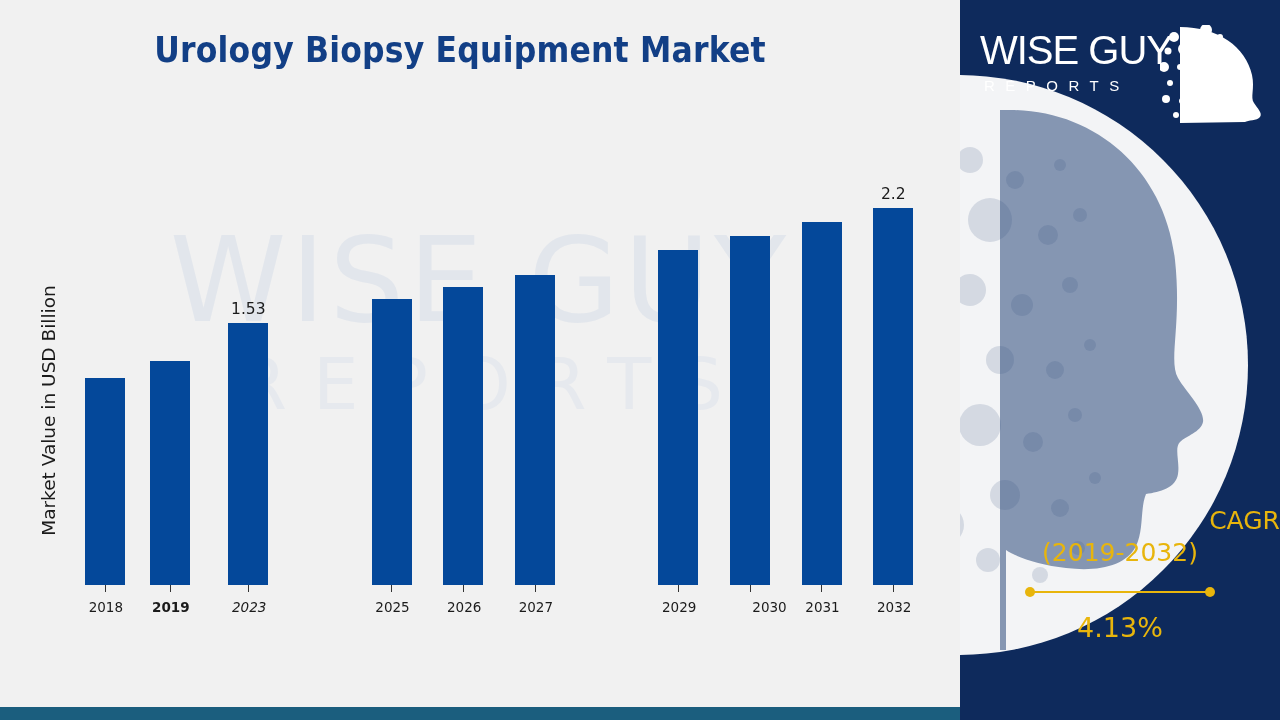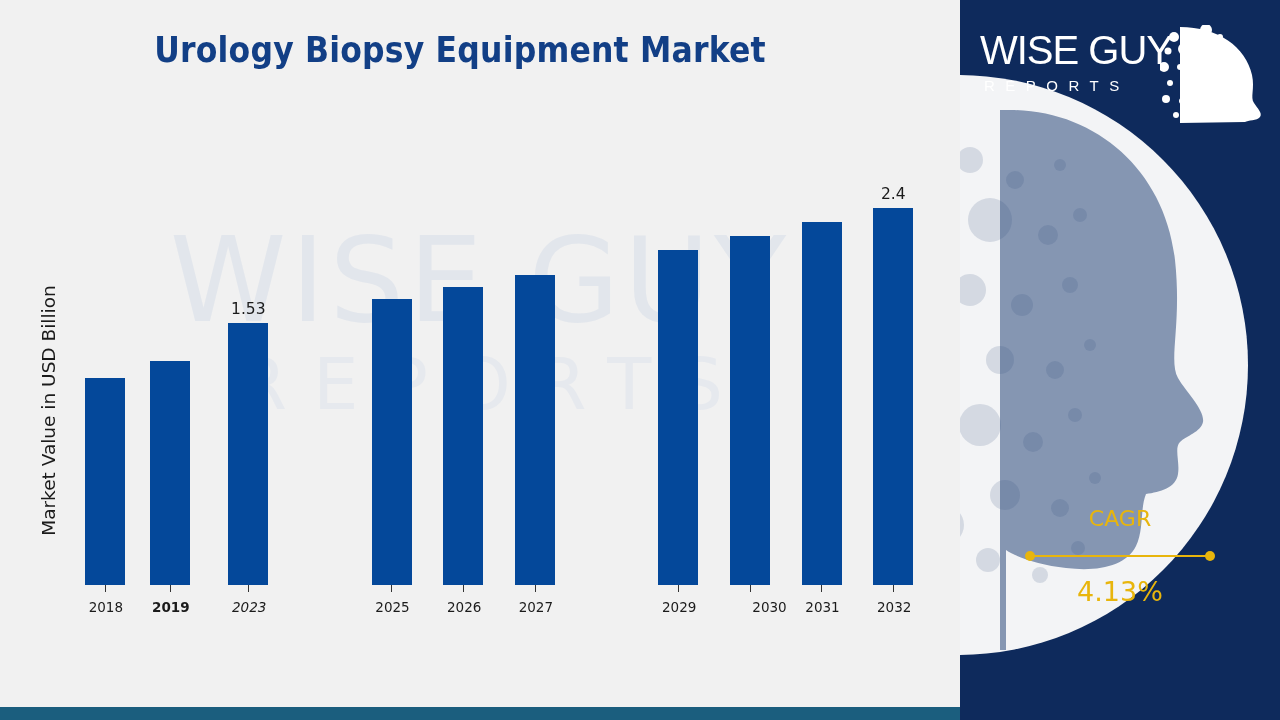--- a/index.html
+++ b/index.html
@@ -121,22 +121,23 @@
     font-size:15px; font-weight:400; color:#ffffff;
     letter-spacing:10.5px; line-height:1; margin-top:8px; margin-left:4px;
   }
   #logo-head{ position:absolute; left:200px; top:-5px; width:110px; height:100px; }
 
   
   #cagr-block{
     position:absolute; left:0; top:505px; width:320px; text-align:center;
   }
   #cagr-title{
-    font-size:22px; color:#e8b50c; line-height:1.28;
-    font-family:"DejaVu Sans", sans-serif;
+    font-size:25px; color:#e8b50c; line-height:1.28;
+    font-family:"DejaVu Sans", sans-serif;
+    text-align:right;
   }
   #cagr-range{
     font-size:25px; color:#e8b50c; line-height:1.28;
     font-family:"DejaVu Sans", sans-serif;
   }
   #cagr-divider{
     position:relative; margin:18px auto 0; width:190px; height:10px;
   }
   #cagr-divider .line{
     position:absolute; left:5px; top:4px; width:180px; height:2px; background:#e8b50c;
@@ -208,21 +209,21 @@
           <div class="tick"></div>
           <div class="tick-label" style="width: 71.6667px; text-align: right;">2030</div>
         </div>
         <div class="bar-slot" style="left: 716.667px; width: 71.6667px;">
           <div class="bar" style="height: 363px; background: rgb(4, 72, 154);"></div>
           <div class="tick"></div>
           <div class="tick-label" style="width: 71.6667px;">2031</div>
         </div>
         <div class="bar-slot" style="left: 788.333px; width: 71.6667px;">
           <div class="bar" style="height: 377px; background: rgb(4, 72, 154);"></div>
-          <div class="bar-label" style="bottom: 382px;">2.4</div>
+          <div class="bar-label" style="bottom: 382px;">2.2</div>
           <div class="tick"></div>
           <div class="tick-label" style="width: 71.6667px;">2032</div>
         </div>
       </div>
   </div>
 
   <div id="bottom-strip"></div>
 </div>
 
 <div id="brand-panel">
@@ -300,20 +301,21 @@
         <circle cx="38" cy="72" r="5"></circle>
           <circle cx="54" cy="78" r="3"></circle>
         <circle cx="16" cy="90" r="3"></circle>
           <circle cx="34" cy="90" r="4"></circle>
       </g>
     </svg>
   </div>
 
   <div id="cagr-block">
     <div id="cagr-title">CAGR</div>
+    <div id="cagr-range">(2019-2032)</div>
     <div id="cagr-divider">
       <div class="dot left"></div>
       <div class="line"></div>
       <div class="dot right"></div>
     </div>
     <div id="cagr-value">4.13%</div>
   </div>
 </div>
 
 </body></html>

